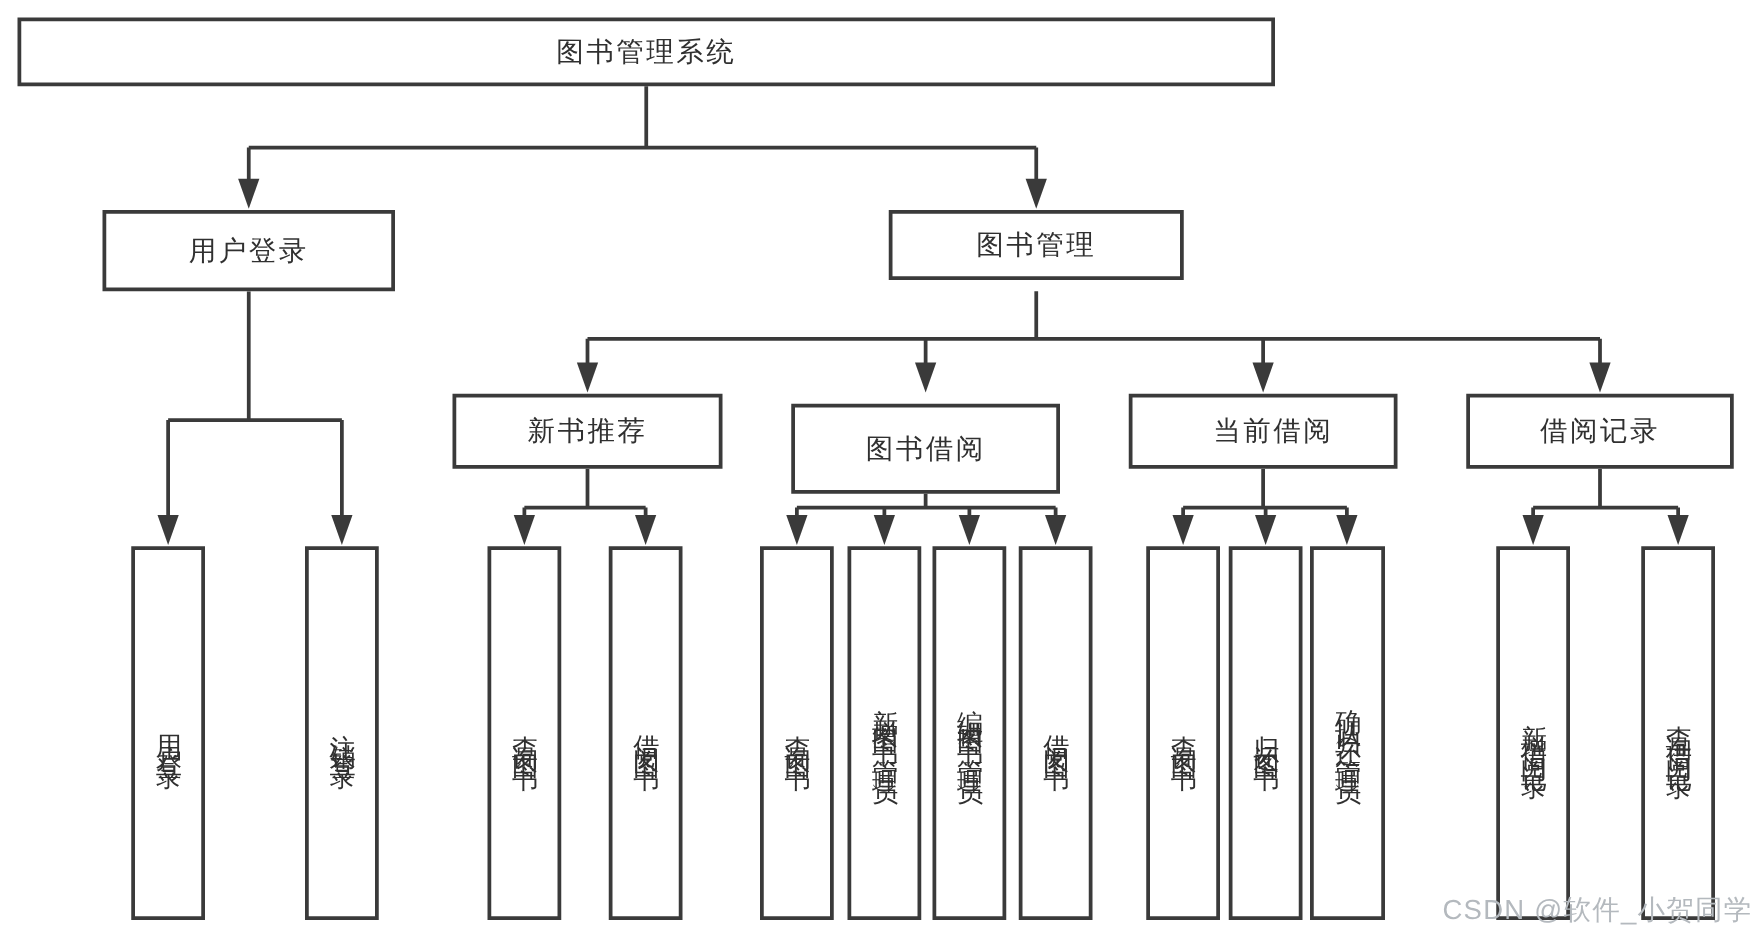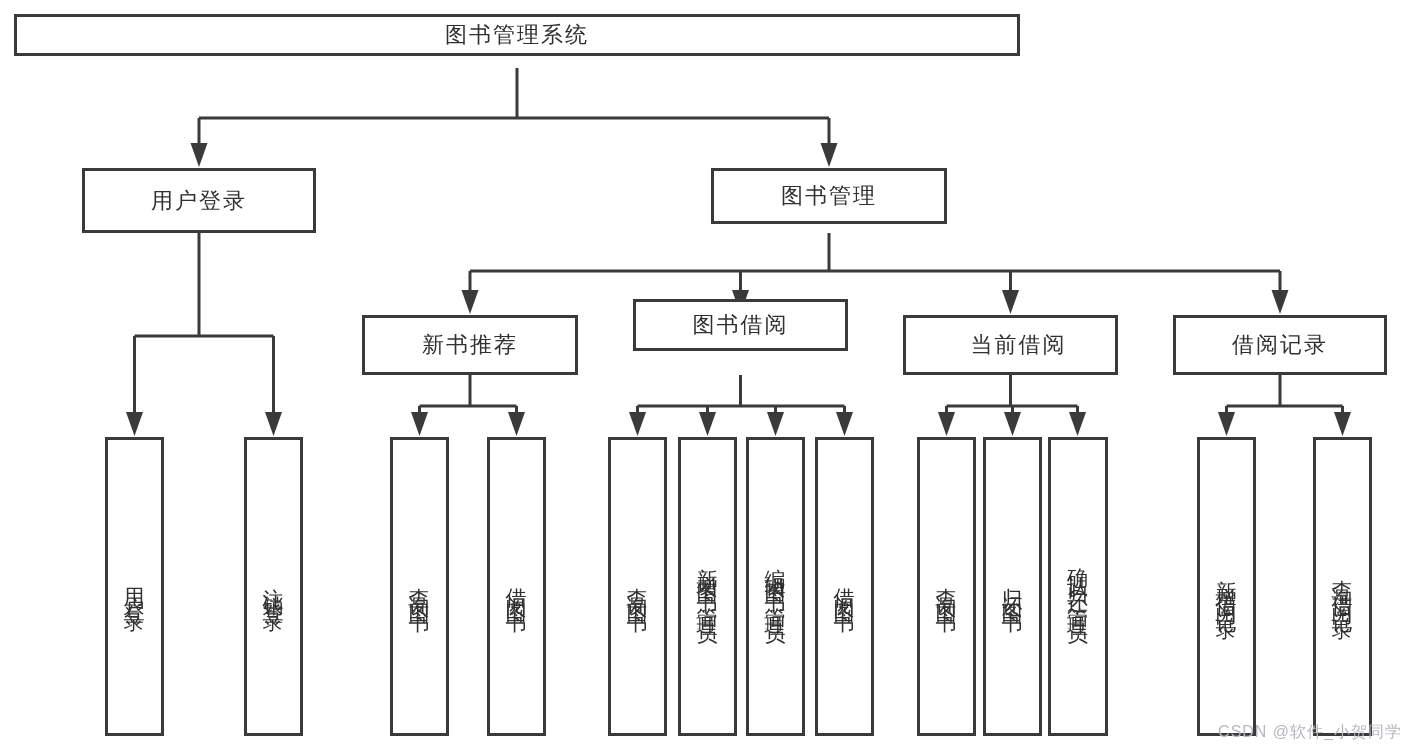--- a/index.html
+++ b/index.html
@@ -15,21 +15,21 @@
     text-align:center;
   }
   .hbox{font-size:22px;letter-spacing:2px;}
   .vbox{
     writing-mode:vertical-rl;text-orientation:mixed;
     font-size:21px;letter-spacing:8px;line-height:1;
     width:59px;top:437px;height:299px;
   }
   .watermark{
     position:absolute;right:3px;bottom:4px;
-    font-size:16px;color:#b4b9be;letter-spacing:1px;white-space:nowrap;
+    font-size:22px;color:#b4b9be;letter-spacing:1px;white-space:nowrap;
   }
 </style>
 </head>
 <body>
 
 <div class="canvas">
 
   <svg class="connectors" width="1405" height="747" viewBox="0 0 1405 747">
     <path fill="none" stroke="#3a3a3a" stroke-width="3" d="
       M517,68 V118 M199,118 H829 M199,118 V147 M829,118 V147
@@ -55,27 +55,27 @@
       <polygon points="767,412 784,412 775.5,436"></polygon>
       <polygon points="836,412 853,412 844.5,436"></polygon>
       <polygon points="938,412 955,412 946.5,436"></polygon>
       <polygon points="1004,412 1021,412 1012.5,436"></polygon>
       <polygon points="1069,412 1086,412 1077.5,436"></polygon>
       <polygon points="1218,412 1235,412 1226.5,436"></polygon>
       <polygon points="1334,412 1351,412 1342.5,436"></polygon>
     </g>
   </svg>
 
-  <div class="box hbox" style="left:14px;top:14px;width:1006px;height:42px;">图书管理系统</div>
+  <div class="box hbox" style="left:14px;top:14px;width:1006px;height:55px;">图书管理系统</div>
 
   <div class="box hbox" style="left:82px;top:168px;width:234px;height:65px;">用户登录</div>
   <div class="box hbox" style="left:711px;top:168px;width:236px;height:56px;">图书管理</div>
 
   <div class="box hbox" style="left:362px;top:315px;width:216px;height:60px;">新书推荐</div>
-  <div class="box hbox" style="left:633px;top:299px;width:215px;height:52px;">图书借阅</div>
+  <div class="box hbox" style="left:633px;top:323px;width:215px;height:72px;">图书借阅</div>
   <div class="box hbox" style="left:903px;top:315px;width:215px;height:60px;padding-left:16px;">当前借阅</div>
   <div class="box hbox" style="left:1173px;top:315px;width:214px;height:60px;">借阅记录</div>
 
   <div class="box vbox" style="left:105px;">用户登录</div>
   <div class="box vbox" style="left:244px;">注销登录</div>
 
   <div class="box vbox" style="left:390px;">查询图书</div>
   <div class="box vbox" style="left:487px;">借阅图书</div>
 
   <div class="box vbox" style="left:608px;">查询图书</div>

